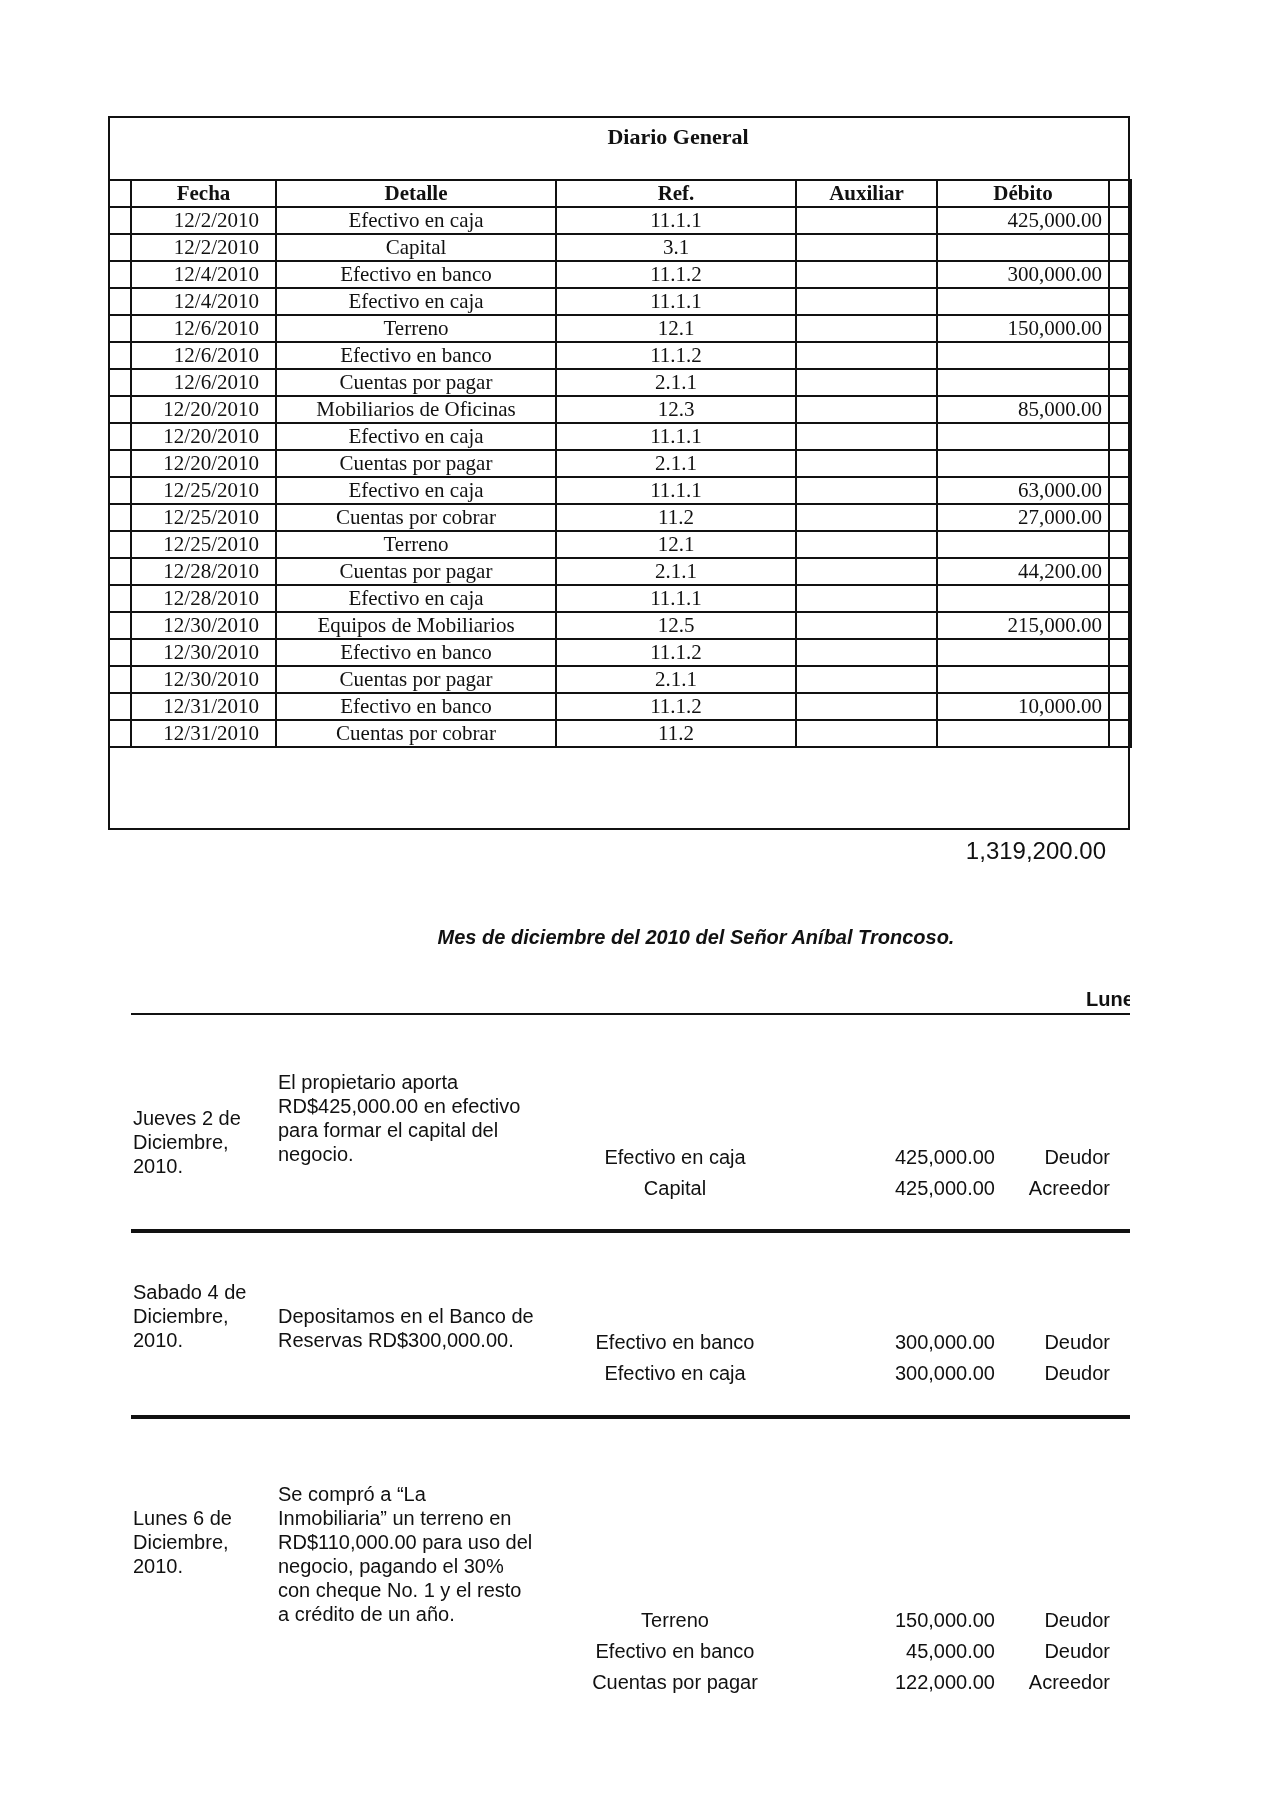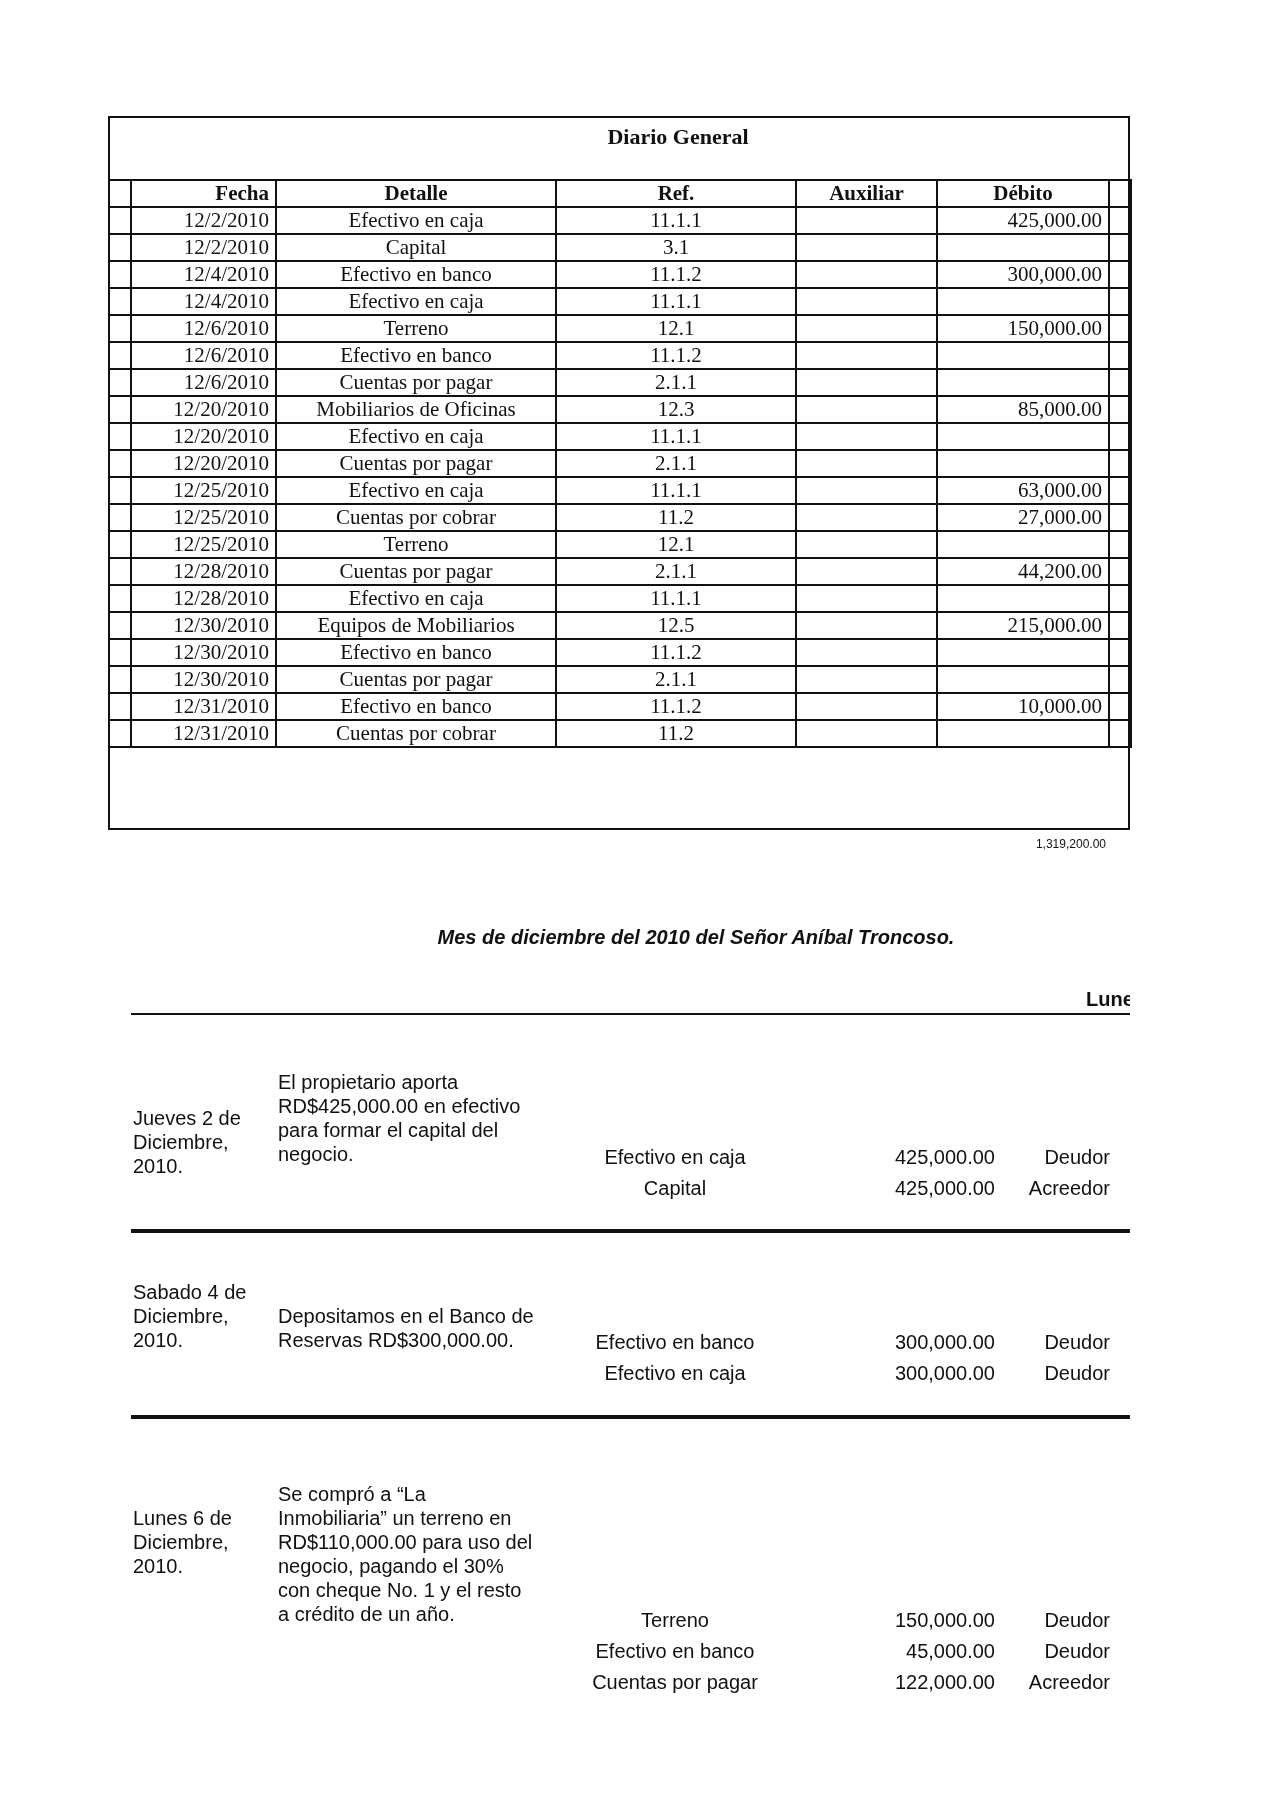--- a/index.html
+++ b/index.html
@@ -29,25 +29,25 @@
     white-space: nowrap; overflow: hidden;
   }
   table.grid th { font-weight: bold; text-align: center; }
   .c-blank { width: 22px; }
   .c-fecha { width: 145px; text-align: right; }
   .c-det   { width: 280px; text-align: center; }
   .c-ref   { width: 240px; text-align: center; }
   .c-aux   { width: 141px; }
   .c-deb   { width: 172px; text-align: right; }
   .c-x     { width: 22px; }
-  table.grid td.c-fecha { padding-right: 6px; }
+  table.grid td.c-fecha { padding-right: 16px; }
 
   #journal-total {
     position: absolute; top: 837px; right: 174px;
-    font-size: 12px;
+    font-size: 24px;
   }
 
   
   #month-heading {
     position: absolute; left: 0; width: 1392px; top: 926px; text-align: center;
     font-size: 20px; font-style: italic; font-weight: bold;
   }
   #orig-header {
     position: absolute; left: 1086px; top: 988px; width: 44px; overflow: hidden;
     font-size: 20px; font-weight: bold; white-space: nowrap;
@@ -71,21 +71,21 @@
 <div id="journal" class="serif">
   <div id="journal-title">
     <span>Diario General</span>
   </div>
 </div>
 
 <table class="grid serif">
   <thead>
     <tr>
       <th class="c-blank"></th>
-      <th class="c-fecha" style="text-align:right">Fecha</th>
+      <th class="c-fecha" style="text-align:center">Fecha</th>
       <th class="c-det">Detalle</th>
       <th class="c-ref">Ref.</th>
       <th class="c-aux">Auxiliar</th>
       <th class="c-deb" style="text-align:center">Débito</th>
       <th class="c-x"></th>
     </tr>
   </thead>
   <tbody id="journal-body">
       <tr>
         <td class="c-blank"></td>

